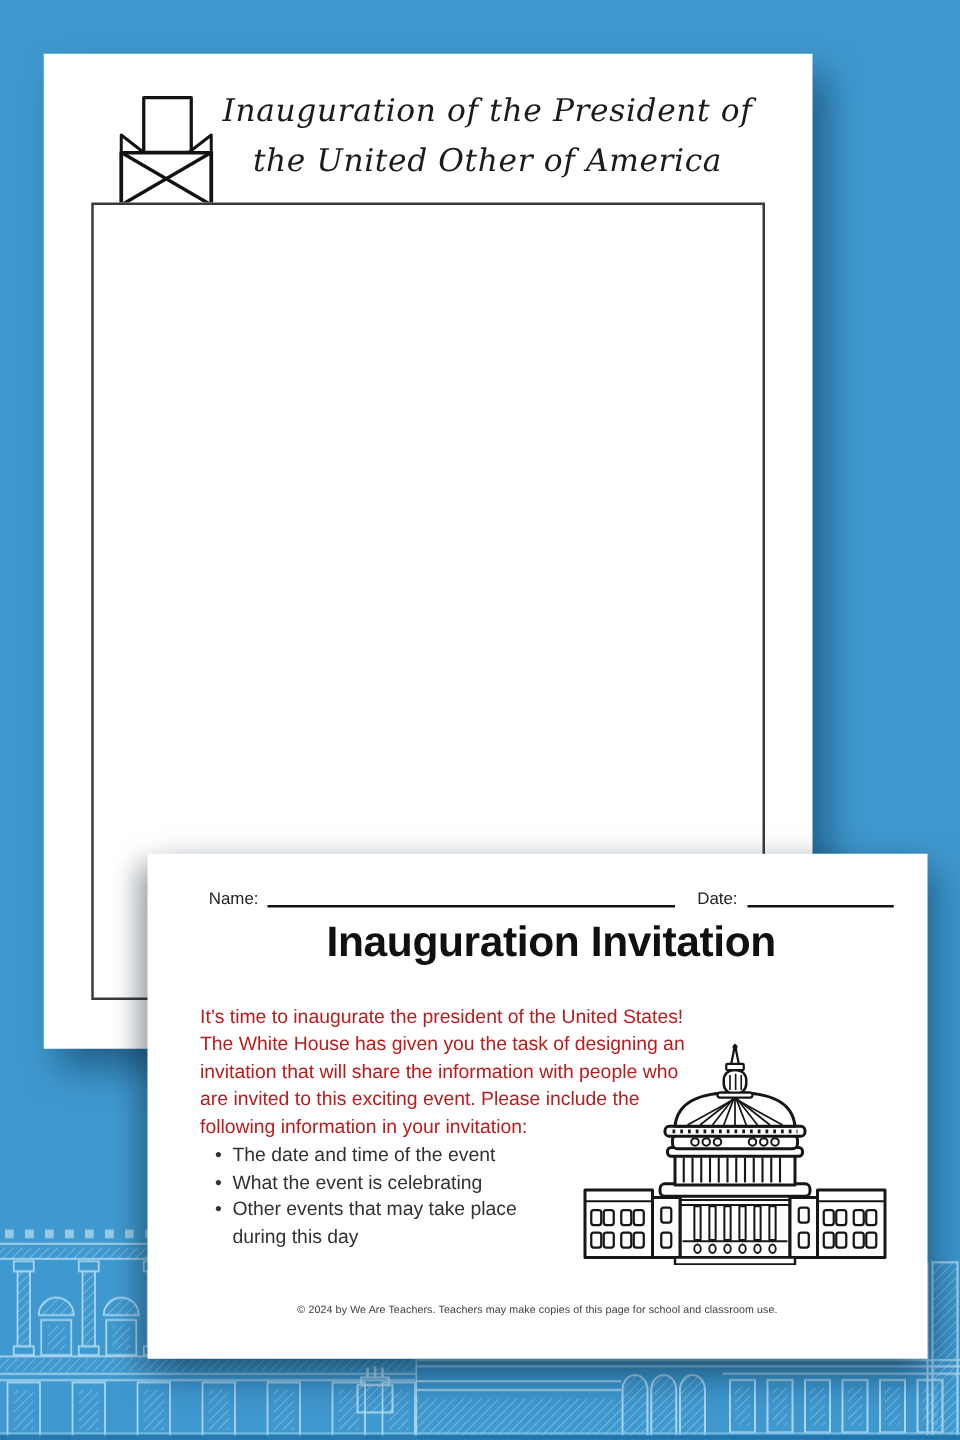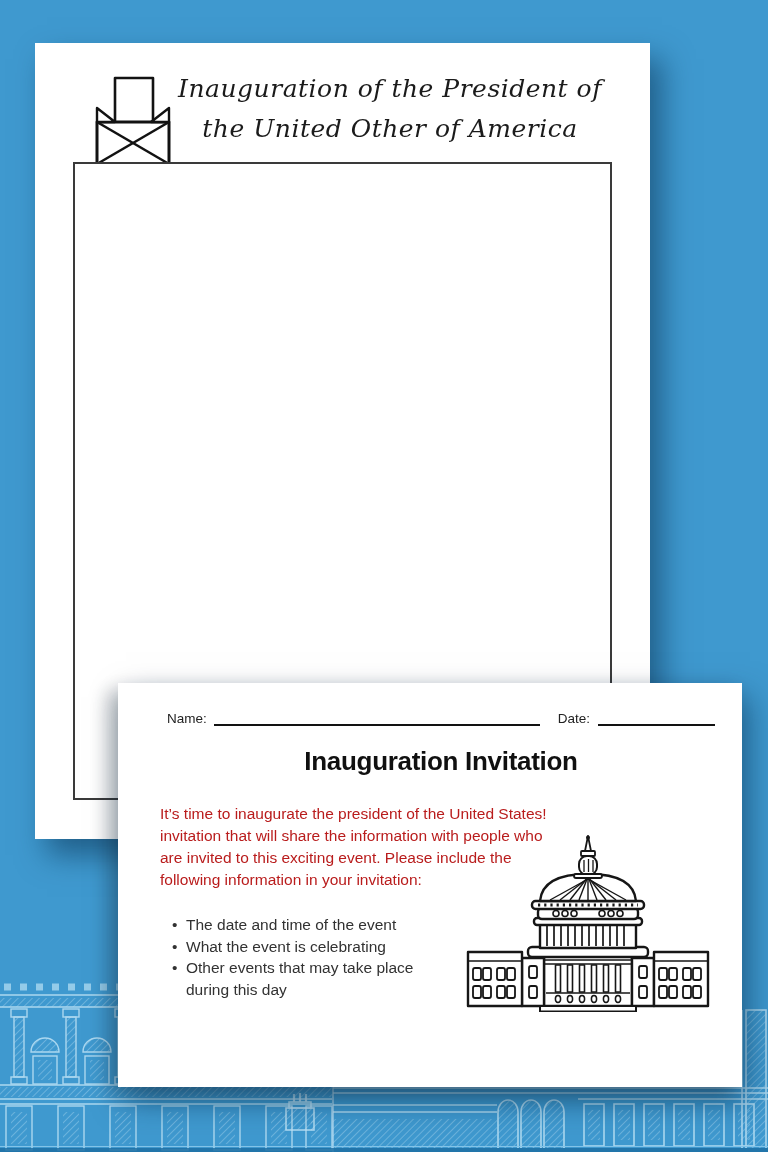--- a/index.html
+++ b/index.html
@@ -22,22 +22,22 @@
   .draw-box{position:absolute;left:38px;top:119px;width:539px;height:638px;
     border:2px solid #3a3a3a;box-sizing:border-box;background:#fff;}
 
   
   .name-row{position:absolute;top:28px;left:25px;right:27px;display:flex;align-items:flex-end;margin-left:24px;}
   .name-row .lbl{font-size:13.5px;color:#222;line-height:15px;}
   .uline{border-bottom:2px solid #121212;height:13px;display:inline-block;}
   .line-name{width:326px;margin-left:7px;}
   .line-date{flex:1;margin-left:8px;}
   .date-lbl{margin-left:18px;}
-  .fp-title{position:absolute;top:48px;left:0;right:0;margin:15px;text-align:center;
-    font-size:26px;font-weight:bold;letter-spacing:-.3px;color:#101010;font-family:"Liberation Sans",sans-serif;padding-left:22px;}
+  .fp-title{position:absolute;top:48px;left:0;right:0;margin:4px;text-align:center;
+    font-size:34px;font-weight:bold;letter-spacing:-.3px;color:#101010;font-family:"Liberation Sans",sans-serif;padding-left:22px;}
   .fp-body{position:absolute;top:120px;left:42px;font-size:15.5px;line-height:22px;color:#b91c1c;}
   .fp-body div{white-space:nowrap;}
   .bullets{position:absolute;top:231px;left:54px;margin:0;padding:0;list-style:none;
     font-size:15.5px;line-height:21.5px;color:#323232;}
   .bullets li{display:flex;}
   .bullets .dot{width:14px;flex:0 0 14px;}
   .capitol{position:absolute;left:342px;top:151px;width:256px;height:178px;}
   .copyright{position:absolute;top:359px;left:0;right:0;text-align:center;
     font-size:8.5px;color:#3d3d3d;letter-spacing:.1px;}
 </style>
@@ -162,20 +162,21 @@
       <span class="lbl">Name:</span>
       <span class="uline line-name"></span>
       <span class="lbl date-lbl">Date:</span>
       <span class="uline line-date"></span>
     </div>
 
     <h1 class="fp-title">Inauguration Invitation</h1>
 
     <div class="fp-body">
       <div>It’s time to inaugurate the president of the United States!</div>
+      <div>The White House has given you the task of designing an</div>
       <div>invitation that will share the information with people who</div>
       <div>are invited to this exciting event. Please include the</div>
       <div>following information in your invitation:</div>
     </div>
 
     <ul class="bullets">
       <li>
         <span class="dot">•</span>
         <span>The date and time of the event</span>
       </li>
@@ -292,14 +293,15 @@
             <line x1="128.5" y1="25" x2="128.5" y2="38"></line>
           <line x1="133" y1="26" x2="133" y2="38"></line>
         </g>
         <rect x="114" y="40" width="28" height="4" rx="2" stroke-width="1.8"></rect>
         <rect x="121" y="17" width="14" height="5" rx="1" stroke-width="1.8"></rect>
         <path d="M125,17 L128,2 L131,17 Z" stroke-width="1.8"></path>
         <circle cx="128" cy="3.5" r="2" fill="#161616" stroke="none"></circle>
       </g>
     </svg>
 
+    <div class="copyright">© 2024 by We Are Teachers. Teachers may make copies of this page for school and classroom use.</div>
   </div>
 </div>
 
 </body></html>

